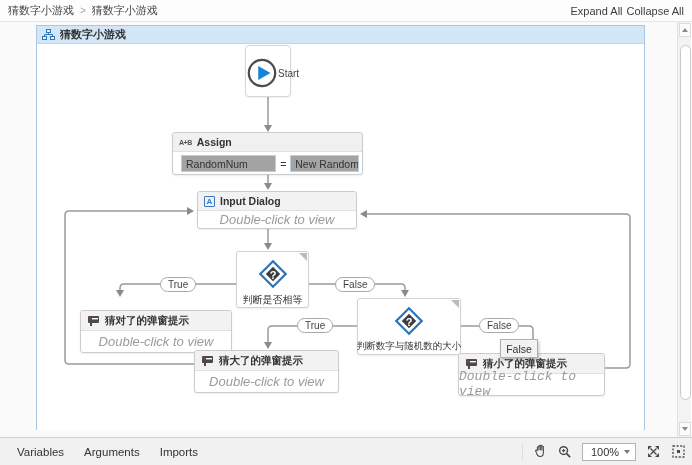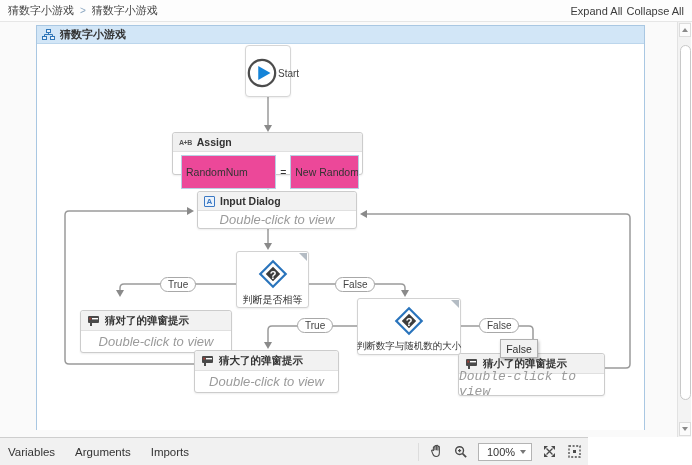--- a/index.html
+++ b/index.html
@@ -54,21 +54,21 @@
   .pill { position:absolute; height:15px; line-height:13px; padding:0 7px; background:#fff;
     border:1px solid #a8a8a8; border-radius:9px; font-size:10px; color:#444; z-index:5; }
 
   
   .tooltip { position:absolute; width:38px; height:19px; background:#f2f2f2; border:1px solid #b0b0b0;
     box-shadow:1px 2px 3px rgba(0,0,0,0.25); display:flex; align-items:center; justify-content:center;
     font-size:10.5px; color:#333; z-index:60; }
 
   
   .assign-row { display:flex; align-items:center; padding:3px 3px 0 8px; gap:4px; }
-  .assign-input { height:34px; border:1px solid #b9cfe4; background:#ec4899; font-size:10.5px; color:#333;
+  .assign-input { height:17px; border:1px solid #b9cfe4; background:#a3a3a3; font-size:10.5px; color:#333;
     display:flex; align-items:center; padding:0 4px; white-space:nowrap; overflow:hidden; }
   .assign-eq { font-size:10.5px; color:#333; }
 
   .dlg-icon { width:11px; height:11px; border:1px solid #3b78c3; background:#eaf2fb; color:#3b78c3;
     font-size:8px; font-weight:bold; display:flex; align-items:center; justify-content:center;
     border-radius:1px; flex:0 0 auto; }
   .ab-icon { font-size:7px; font-weight:bold; color:#555; letter-spacing:-0.5px; flex:0 0 auto; }
 
   
   .vscroll { position:absolute; left:677px; top:22px; width:14px; height:415px; background:#f3f3f3;
@@ -77,23 +77,23 @@
     border:1px solid #dcdcdc; display:flex; align-items:center; justify-content:center; }
   .sb-up { top:1px; } .sb-down { bottom:1px; }
   .tri-up { width:0; height:0; border-left:3.5px solid transparent; border-right:3.5px solid transparent;
     border-bottom:4.5px solid #8a8a8a; }
   .tri-down { width:0; height:0; border-left:3.5px solid transparent; border-right:3.5px solid transparent;
     border-top:4.5px solid #8a8a8a; }
   .sb-thumb { position:absolute; left:1.5px; top:23px; width:11px; height:355px; background:#fff;
     border:1px solid #c8c8c8; border-radius:6px; }
 
   
-  .status-bar { position:absolute; left:0; top:437px; width:588px; height:28px; background:#f1f1f1;
+  .status-bar { position:absolute; left:0; top:437px; width:692px; height:28px; background:#f1f1f1;
     border-top:1px solid #cecece; display:flex; align-items:center; justify-content:space-between;
-    padding:0 6px 0 8px;gap:36px; }
+    padding:0 6px 0 17px;gap:36px; }
   .sb-tabs { display:flex; gap:20px; font-size:11.5px; color:#333; }
   .sb-tab { cursor:pointer; }
   .sb-right { display:flex; align-items:center; gap:10px; border-left:1px solid #dddddd; padding-left:10px; }
   .zoom-select { width:54px; height:18px; background:#fff; border:1px solid #b4b4b4; display:flex;
     align-items:center; justify-content:space-between; padding:0 5px 0 8px; font-size:11px; color:#333; }
   .caret-down { width:0; height:0; border-left:3.5px solid transparent; border-right:3.5px solid transparent;
     border-top:4px solid #777; }
   .sb-icon { display:flex; align-items:center; justify-content:center; }
 </style>
 </head>

